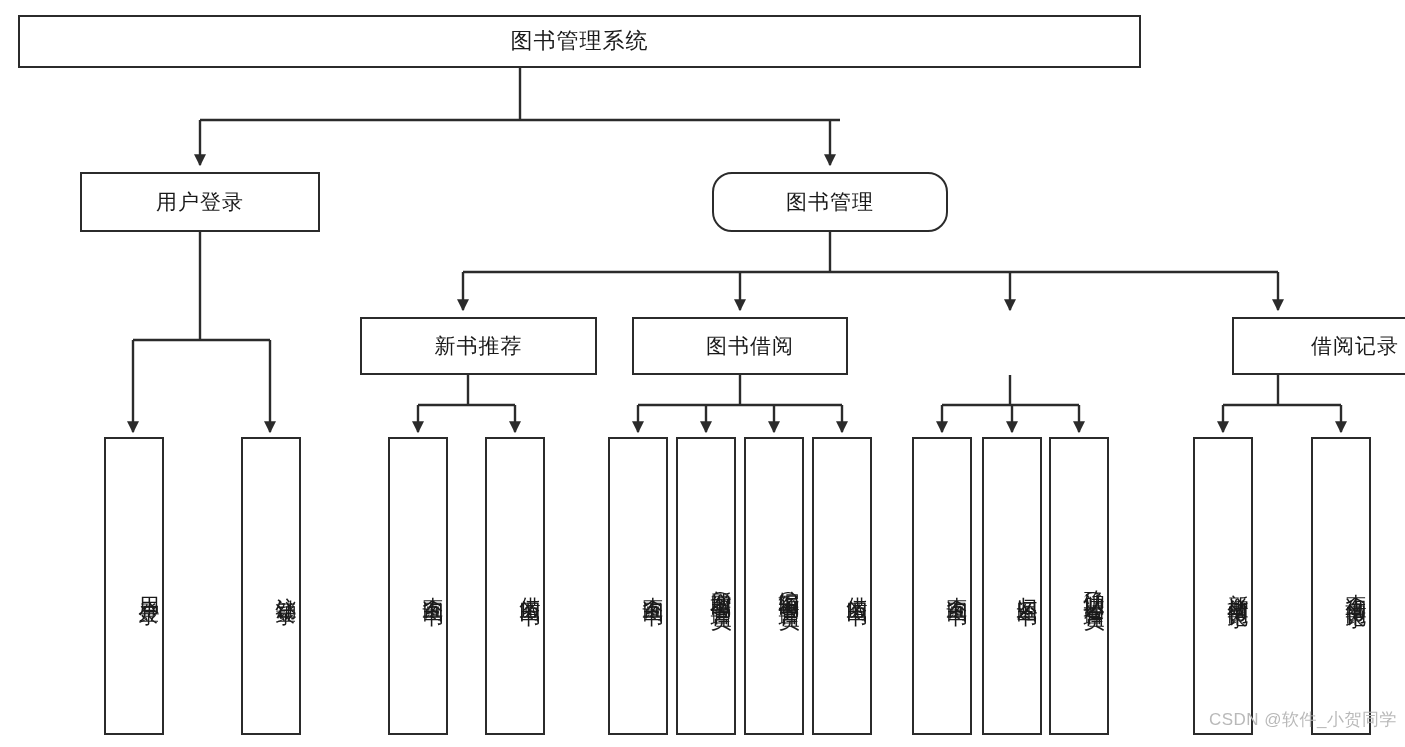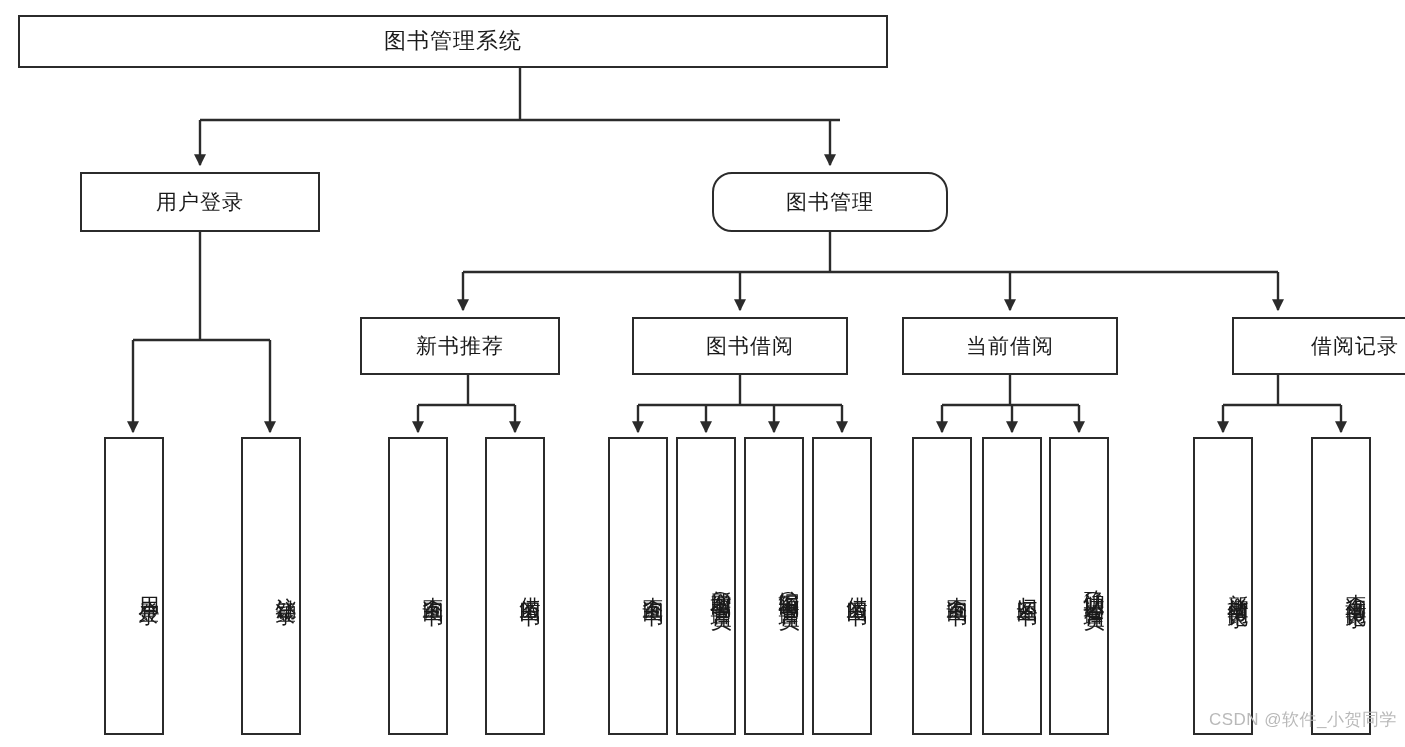--- a/index.html
+++ b/index.html
@@ -128,43 +128,40 @@
       <path d="M 1012 405 L 1012 432" marker-end="url(#arrow)"></path>
       <path d="M 1079 405 L 1079 432" marker-end="url(#arrow)"></path>
 
       <path d="M 1278 375 L 1278 405"></path>
       <path d="M 1223 405 L 1341 405"></path>
       <path d="M 1223 405 L 1223 432" marker-end="url(#arrow)"></path>
       <path d="M 1341 405 L 1341 432" marker-end="url(#arrow)"></path>
     </g>
   </svg>
 
-  <div class="node horiz root" style="left:18px; top:15px; width:870px; height:53px;align-items:center;">
+  <div class="node horiz root" style="left:18px; top:15px; width:1123px; height:53px;align-items:center;">
     <span>图书管理系统</span>
   </div>
 
   <div class="node horiz" style="left:80px; top:172px; width:240px; height:60px;">
     <span>用户登录</span>
   </div>
 
   <div class="node horiz" style="left:712px; top:172px; width:236px; height:60px;border-radius:20px;">
     <span>图书管理</span>
   </div>
 
-  <div class="node horiz" style="left:360px; top:317px; width:200px; height:58px;">
+  <div class="node horiz" style="left:360px; top:317px; width:237px; height:58px;">
     <span>新书推荐</span>
   </div>
 
   <div class="node horiz" style="left:632px; top:317px; width:216px; height:58px;padding-left:20px;">
     <span>图书借阅</span>
   </div>
 
-  <div class="node horiz" style="left:902px; top:317px; width:216px; height:58px;">
-    <span>当前借阅</span>
-  </div>
 
   <div class="node horiz" style="left:1232px; top:317px; width:246px; height:58px;">
     <span>借阅记录</span>
   </div>
 
   <div class="node vert" style="left:104px; top:437px; width:60px; height:298px;">
     <span class="vert-inner">用户登录</span>
   </div>
 
   <div class="node vert" style="left:241px; top:437px; width:60px; height:298px;">

